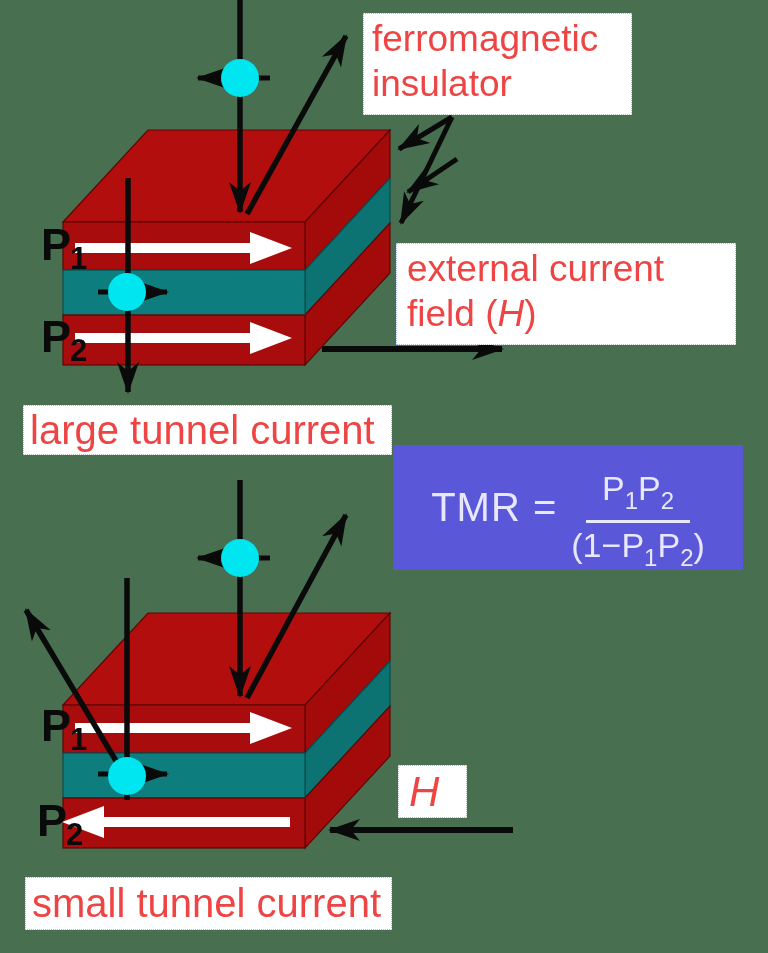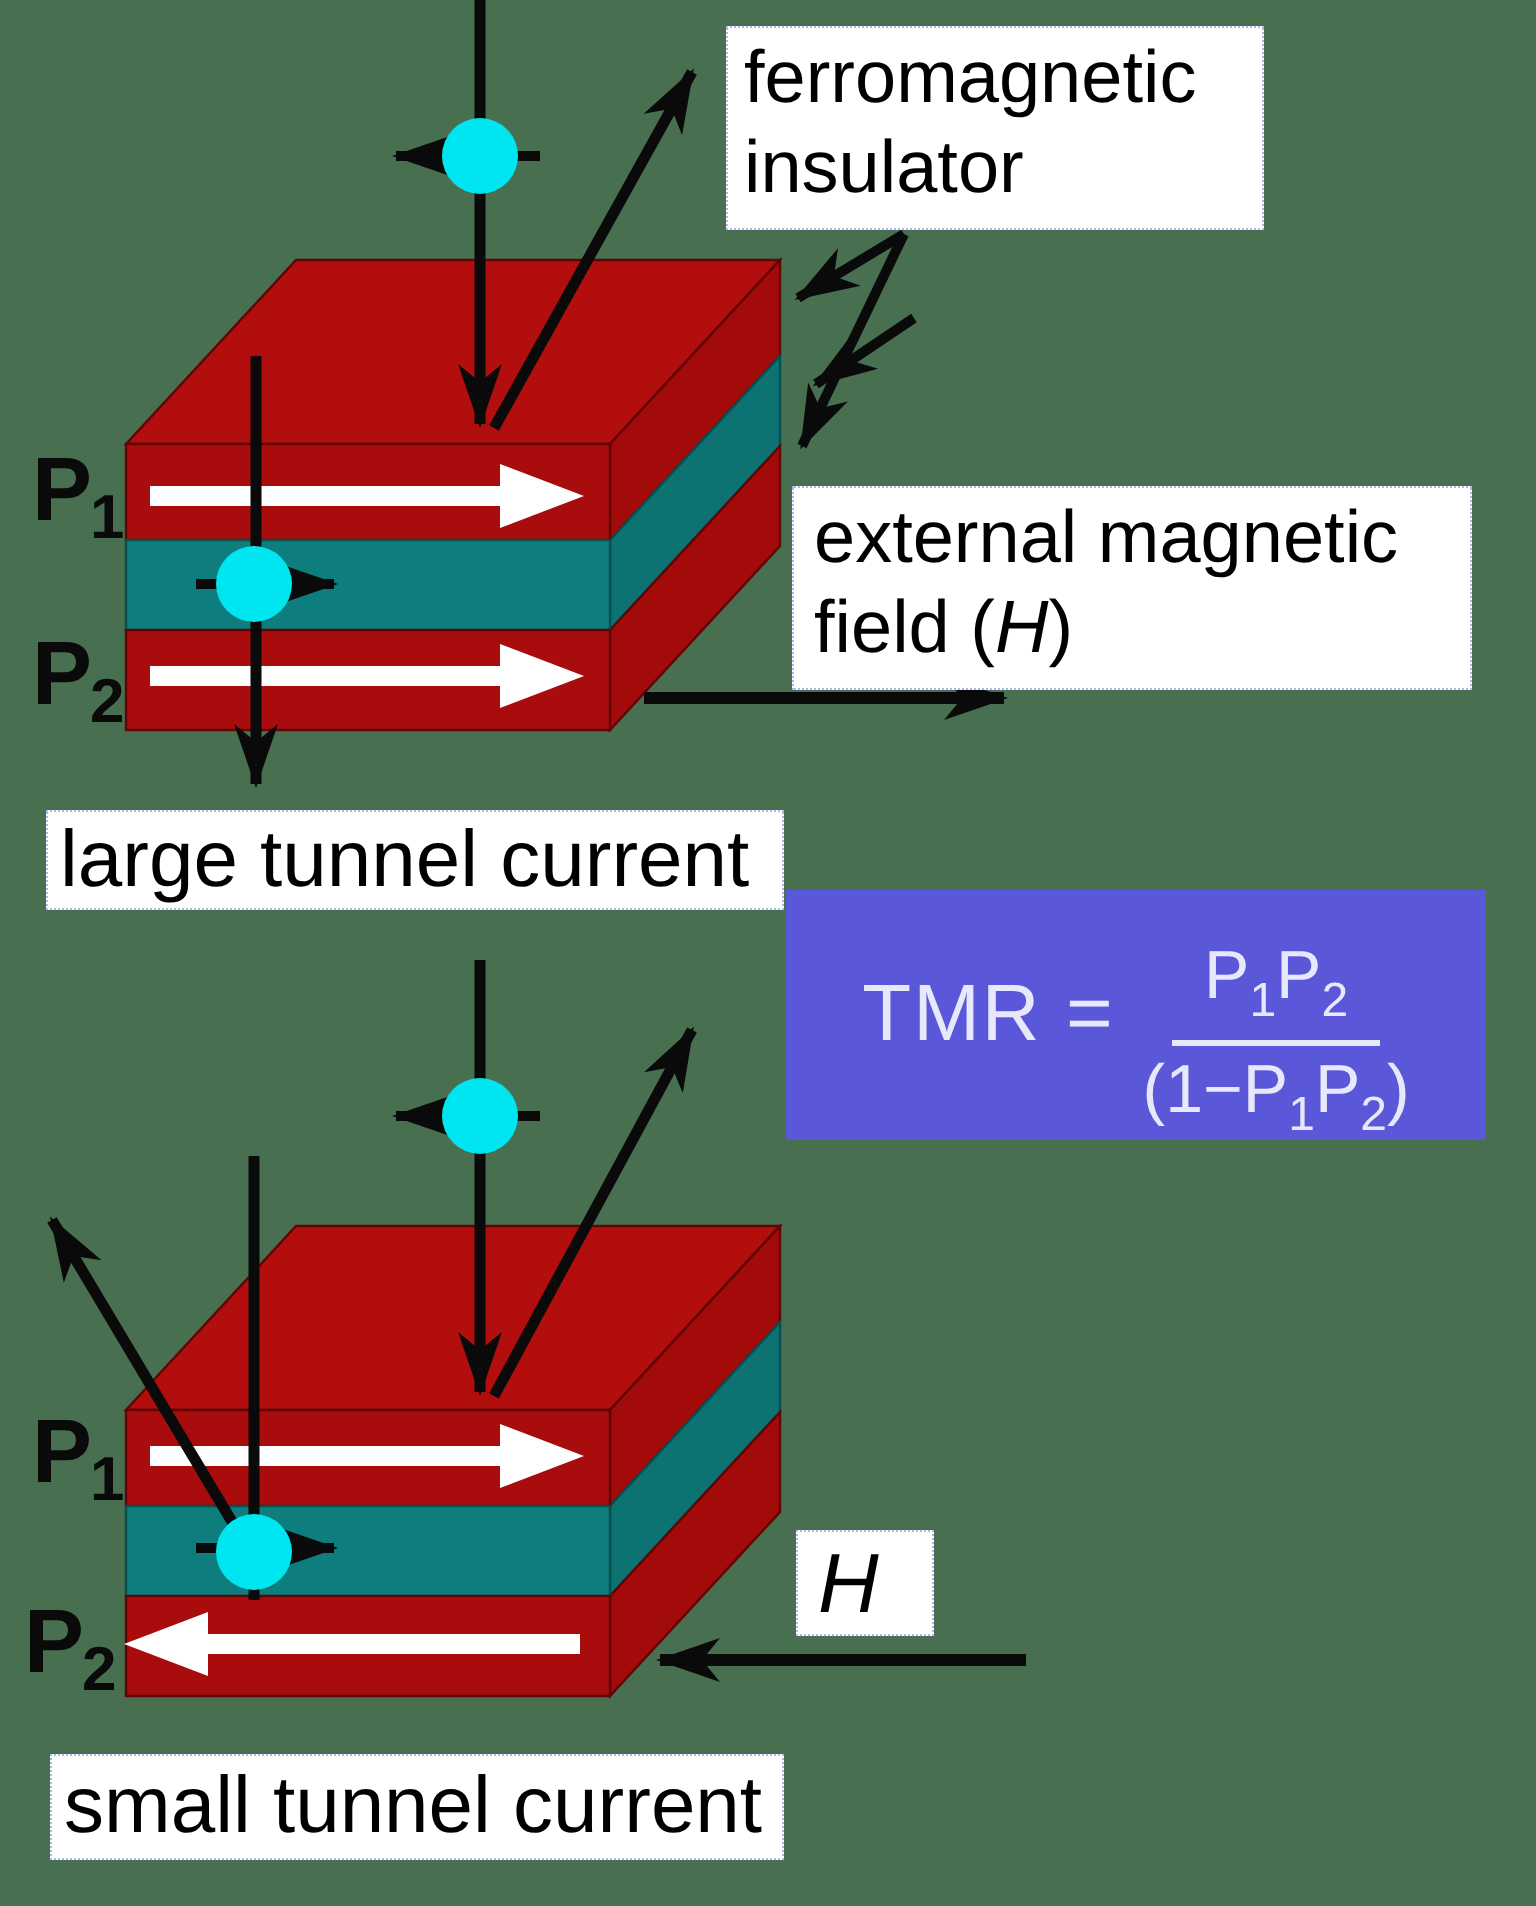--- a/index.html
+++ b/index.html
@@ -9,38 +9,39 @@
     width: 768px; height: 953px;
     background: #487050;
     overflow: hidden;
   }
   #diagram-svg { position:absolute; left:0; top:0; z-index:1; }
 
   .labelbox {
     position: absolute;
     background: #ffffff;
     border: 1px dotted rgba(130,145,235,0.65);
-    color: #000000;
+    color: #ef4444;
     z-index: 3;
     box-sizing: border-box;
     line-height: 1.22;
     white-space: nowrap;
   }
   .lb-ferro   { left:363px; top:13px;  width:269px; height:102px; font-size:37px; padding:2px 8px; }
   .lb-insul   { left:458px; top:133px; width:174px; height:52px;  font-size:37px; padding:2px 6px; }
   .lb-ext     { left:396px; top:243px; width:340px; height:102px; font-size:37px; padding:2px 10px; }
   .lb-large   { left:23px;  top:405px; width:369px; height:50px;  font-size:40px; padding:0 6px; }
   .lb-small   { left:25px;  top:877px; width:367px; height:53px;  font-size:40px; padding:1px 6px; }
   .lb-h       { left:398px; top:765px; width:69px;  height:53px;  font-size:42px; padding:0 10px; font-style:italic; }
   .ital { font-style: italic; }
 
   .p-label {
     position:absolute; z-index:2;
     color:#0a0a0a; font-weight:bold; font-size:45px; line-height:1;
     letter-spacing:-1px;
+    margin-left:25px;
   }
   .p-label .psub { font-size:31px; vertical-align:-9px; font-weight:bold; }
   .pl-top-1 { left:16px; top:222px; }
   .pl-top-2 { left:16px; top:314px; }
   .pl-bot-1 { left:16px; top:703px; }
   .pl-bot-2 { left:12px; top:798px; }
 
   .tmr-box {
     position:absolute; left:393px; top:445px; width:350px; height:125px;
     background:#5a57d8;
@@ -130,21 +131,21 @@
   <div class="p-label pl-bot-1"><span>P</span><span class="psub">1</span></div>
   <div class="p-label pl-bot-2"><span>P</span><span class="psub">2</span></div>
 
   <div class="labelbox lb-ferro">
     <div>ferromagnetic</div>
     <div>insulator</div>
   </div>
 
 
   <div class="labelbox lb-ext">
-    <div>external magnetic</div>
+    <div>external current</div>
     <div><span>field (</span><span class="ital">H</span><span>)</span></div>
   </div>
 
   <div class="labelbox lb-large">
     <span>large tunnel current</span>
   </div>
 
   <div class="labelbox lb-small">
     <span>small tunnel current</span>
   </div>

